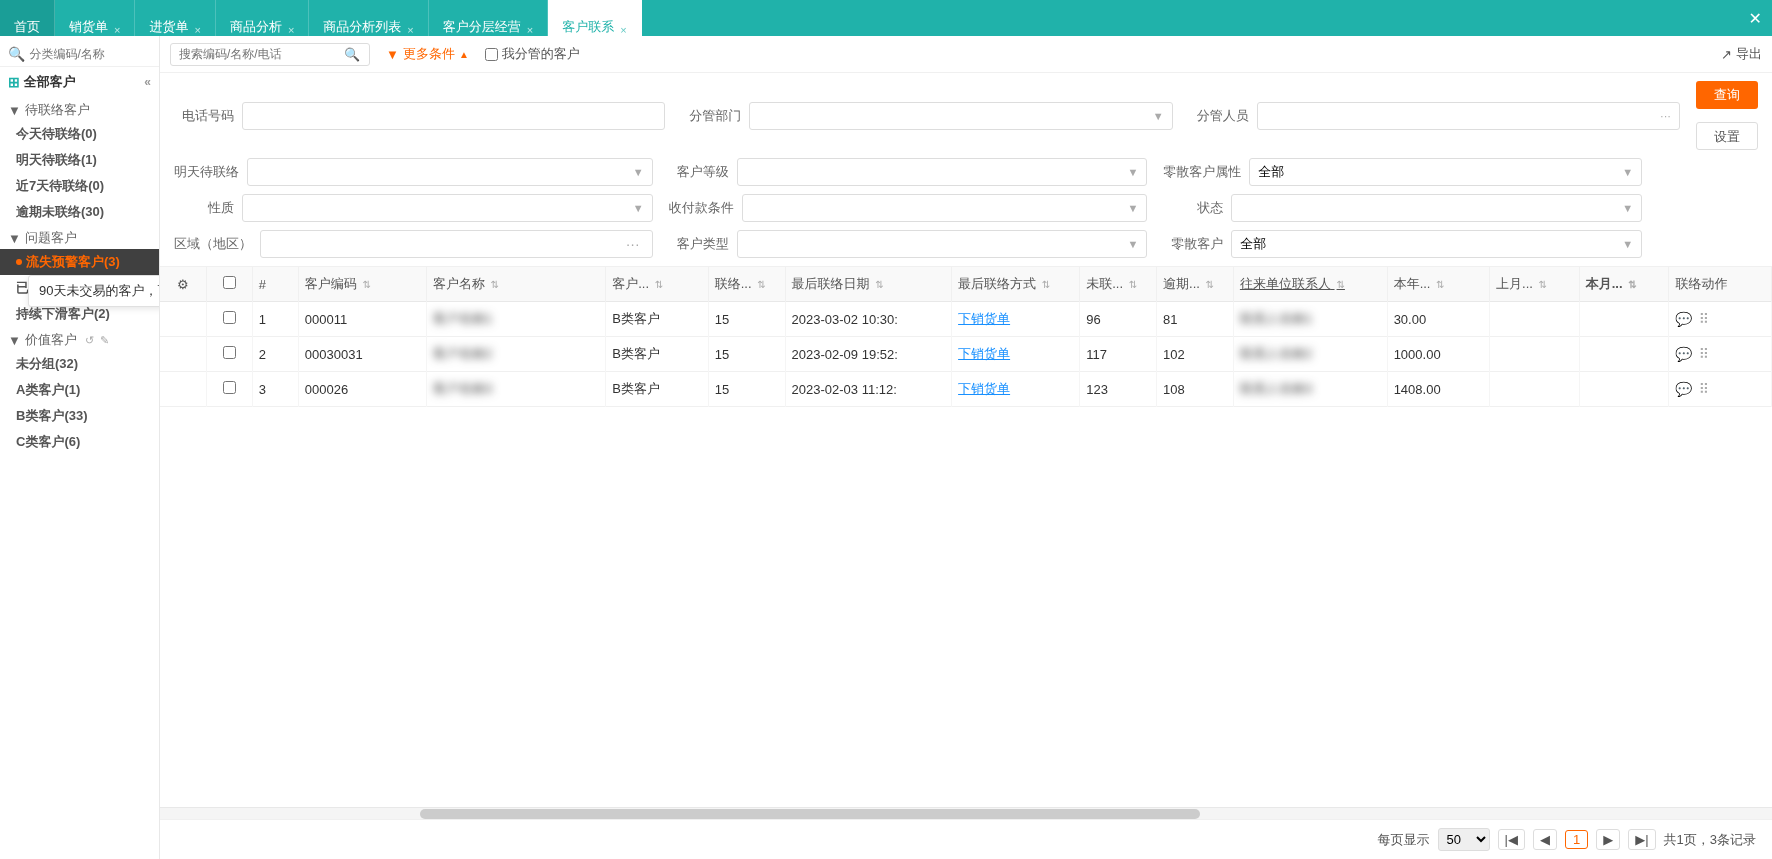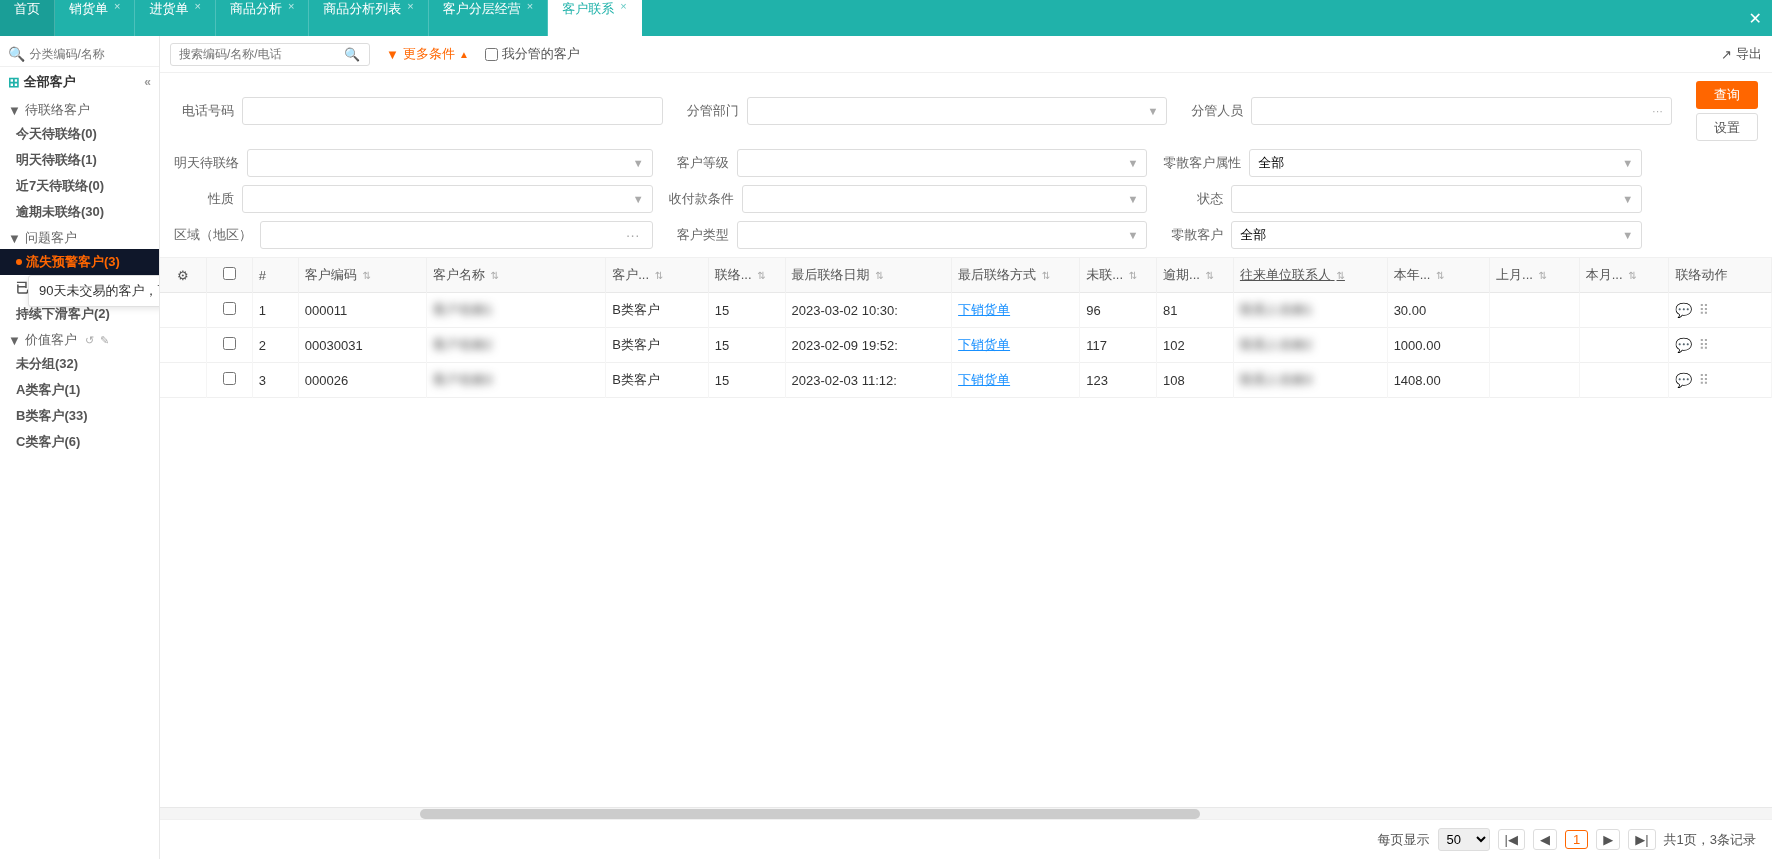--- a/index.html
+++ b/index.html
@@ -11,21 +11,21 @@
       height: 36px;
       display: flex;
       align-items: center;
       padding-left: 0;
       position: relative;
     }
     .top-tab {
       height: 36px;
       padding: 0 14px;
       display: flex;
-      align-items: flex-start;
+      align-items: flex-end;
       color: #fff;
       cursor: pointer;
       white-space: nowrap;
       border-right: 1px solid rgba(255,255,255,0.2);
       font-size: 13px;
       gap: 6px;
     }
     .top-tab.active {
       background: #fff;
       color: #20b2aa;
@@ -108,21 +108,21 @@
       color: #555;
       cursor: pointer;
       font-size: 12px;
       display: flex;
       align-items: center;
       gap: 4px;
       font-weight: bold;
     }
     .sidebar-item.active {
       color: #ff6600;
-      background: #0f172a;
+      background: #404040;
     }
     .sidebar-item .dot {
       width: 6px; height: 6px;
       border-radius: 50%;
       background: #ff6600;
       display: inline-block;
     }
 
     .tooltip-box {
       position: absolute;
@@ -517,21 +517,21 @@
             <span class="arrow">▼</span>
           </div>
         </div>
         <div class="filter-field">
           <span class="filter-label">分管人员</span>
           <div class="filter-select" style="flex:2;">
             <span></span>
             <span class="arrow">···</span>
           </div>
         </div>
-        <div style="display:flex; flex-direction:column; gap:4px; margin-left:8px;">
+        <div style="display:flex; flex-direction:column; gap:13px; margin-left:0;">
           <button class="filter-action-btn">查询</button>
           <button class="filter-set-btn">设置</button>
         </div>
       </div>
 
       <div class="filter-row">
         <div class="filter-field">
           <span class="filter-label">明天待联络</span>
           <div class="filter-select">
             <span></span>
@@ -654,21 +654,21 @@
               <span class="sort-icon">⇅</span>
             </th>
             <th style="width:80px;">
               <span>本年...</span>
               <span class="sort-icon">⇅</span>
             </th>
             <th style="width:70px;">
               <span>上月...</span>
               <span class="sort-icon">⇅</span>
             </th>
-            <th style="width:70px;">
+            <th style="width:70px;font-weight:bold;">
               <span>本月...</span>
               <span class="sort-icon">⇅</span>
             </th>
             <th style="width:80px;">
               <span>联络动作</span>
             </th>
           </tr>
         </thead>
         <tbody id="table-body">
         <tr>

